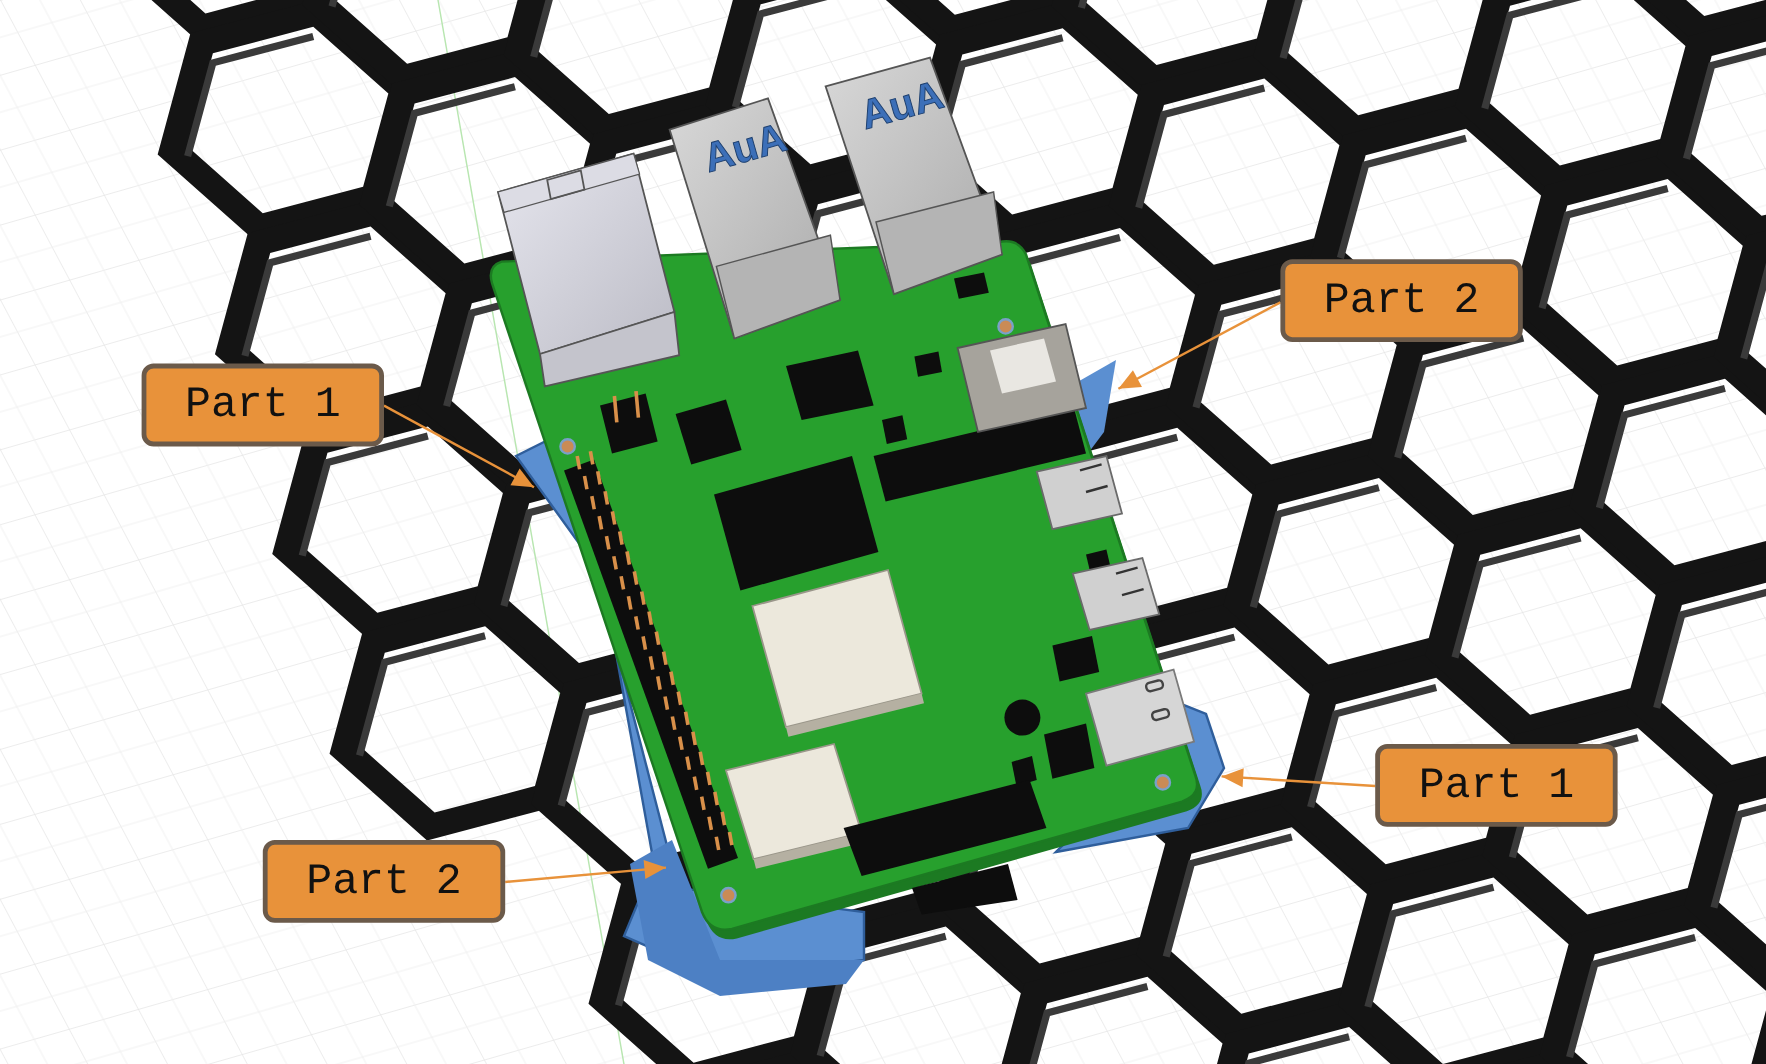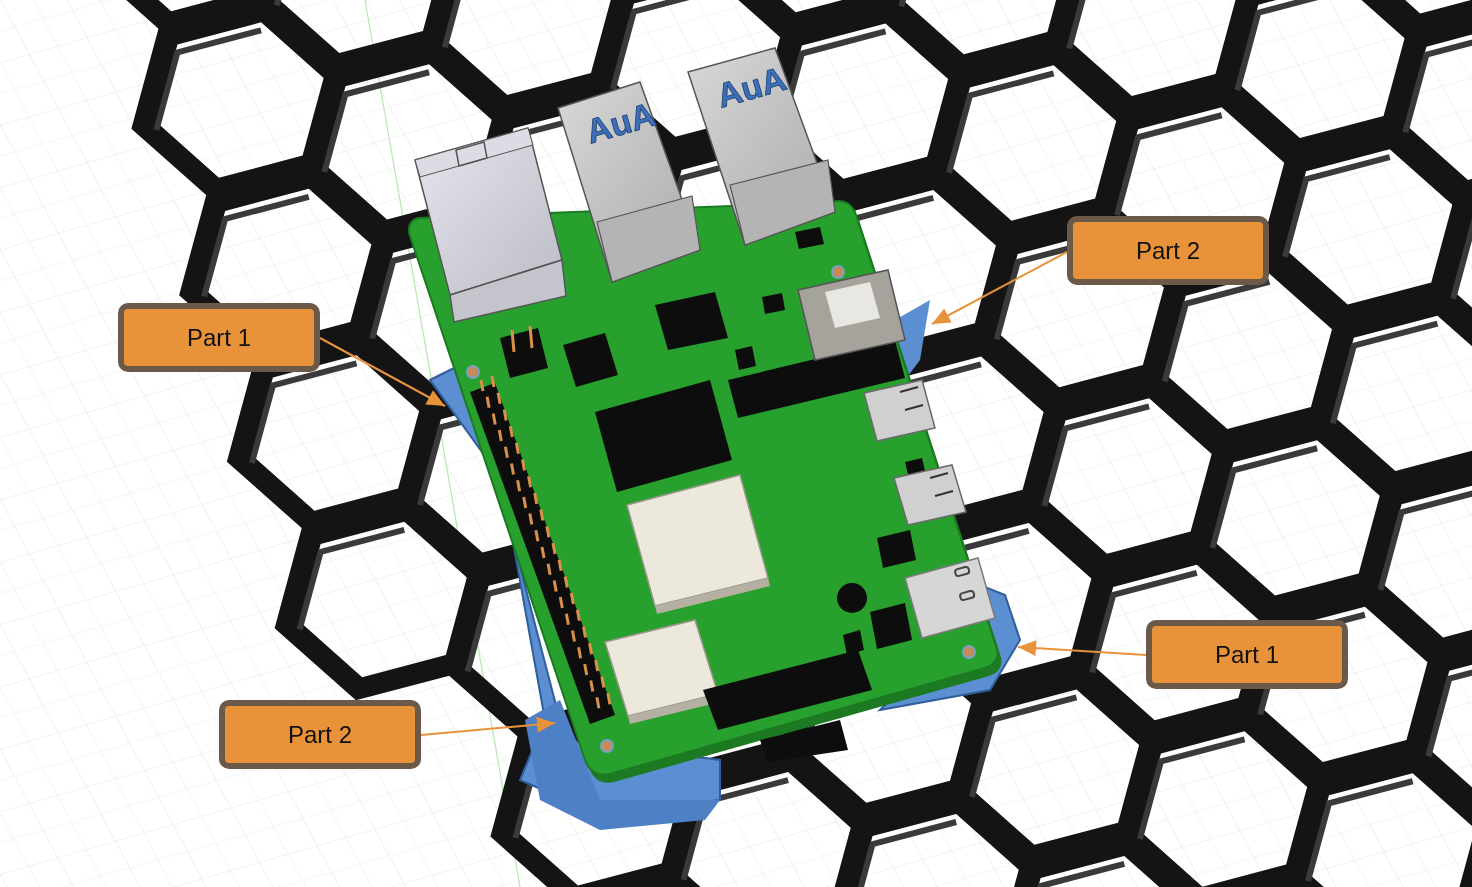--- a/index.html
+++ b/index.html
@@ -11,26 +11,26 @@
     }
     #viewport {
       position: absolute; left: 0; top: 0; width: 1472px; height: 887px;
       overflow: hidden; background: #ffffff;
     }
     #scene-svg { position: absolute; left: 0; top: 0; }
     .callout {
       position: absolute;
       box-sizing: border-box;
       background: #e8923a;
-      border: 6px solid #737373;
+      border: 4px solid #737373;
       border-radius: 10px;
       display: flex; align-items: center; justify-content: center;
       color: #111111;
-      font-family: Liberation Sans, sans-serif;
-      font-size: 24px;
+      font-family: Liberation Mono, monospace;
+      font-size: 36px;
       letter-spacing: 0px;
       cursor: default;
     }
   </style>
 </head>
 <body>
 
 <div id="viewport">
   <svg id="scene-svg" width="1472" height="887" viewBox="0 0 1472 887" xmlns="http://www.w3.org/2000/svg">
     <defs>

